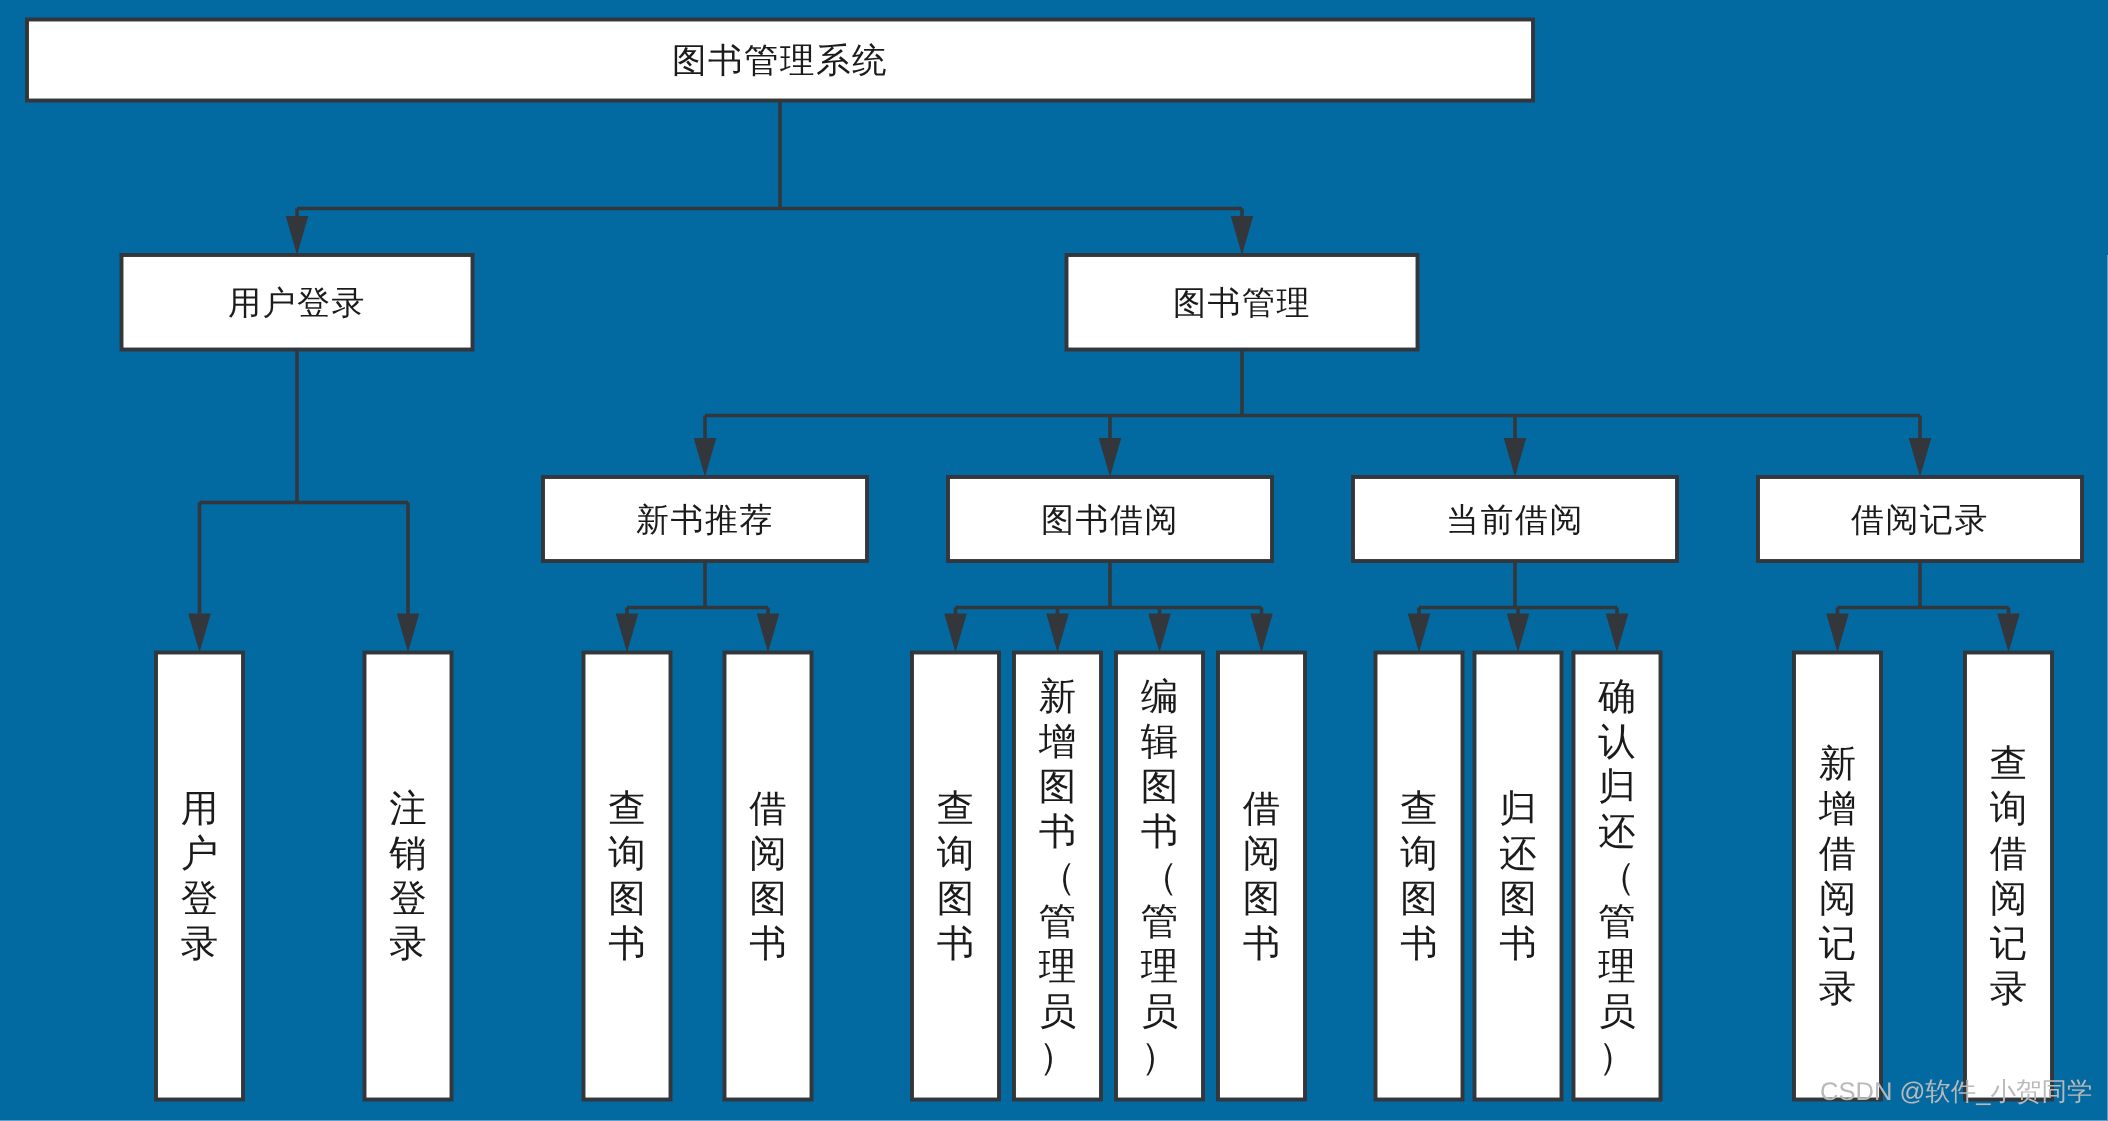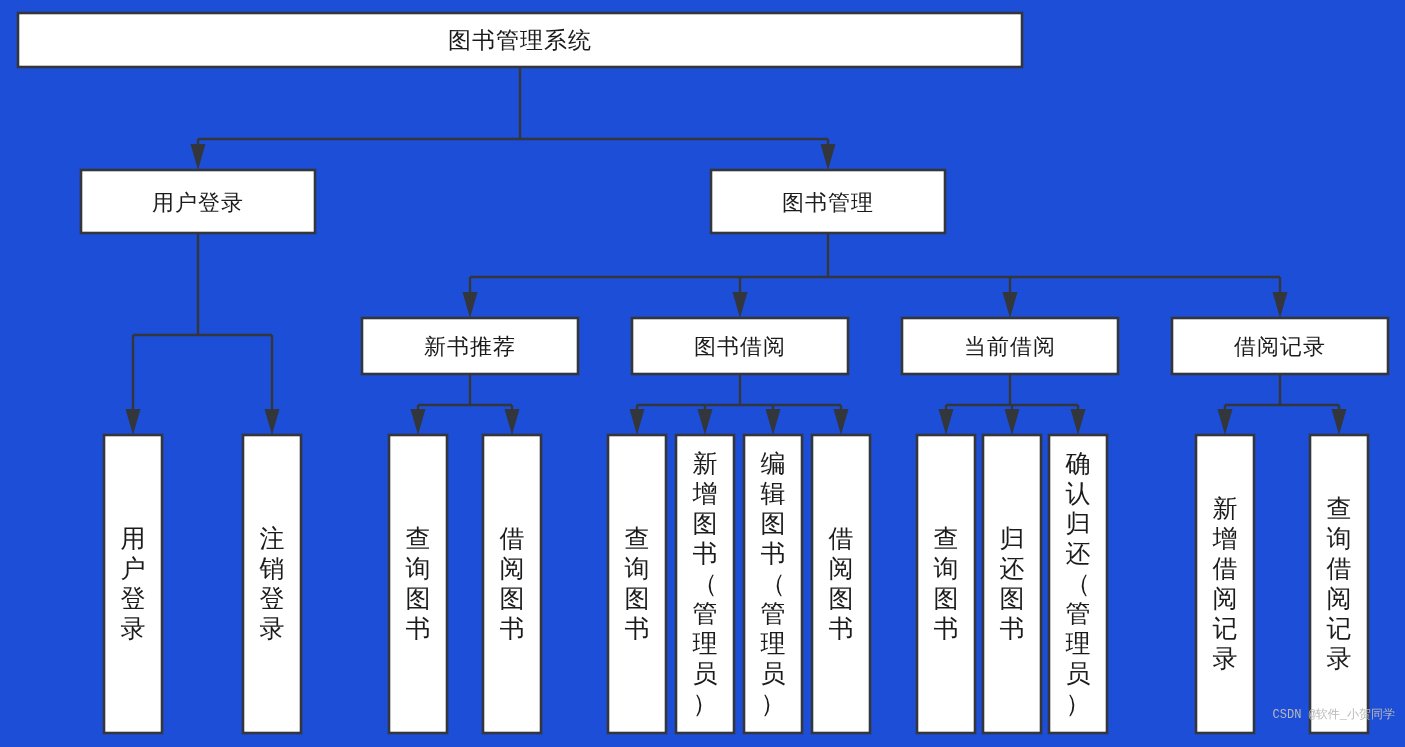--- a/index.html
+++ b/index.html
@@ -12,21 +12,21 @@
     width: 1405px;
     height: 747px;
     font-family: "DejaVu Sans", "Liberation Sans", sans-serif;
     overflow: hidden;
     position: relative;
   }
   #diagram-root {
     position: relative;
     width: 1405px;
     height: 747px;
-    background: #1d4ed8;
+    background: #0369a1;
   }
   svg.diagram-canvas {
     position: absolute;
     left: 0;
     top: 0;
     width: 1405px;
     height: 747px;
     display: block;
   }
   .node-box {
@@ -40,23 +40,23 @@
     fill: none;
     stroke-linecap: butt;
   }
   .arrow-head {
     fill: #33373b;
     stroke: none;
   }
   .watermark-text {
     position: absolute;
     right: 10px;
-    bottom: 24px;
-    font-family: Liberation Mono, monospace;
-    font-size: 12px;
+    bottom: 8px;
+    font-family: Liberation Sans, sans-serif;
+    font-size: 17px;
     color: #b9b9b9;
     white-space: nowrap;
     user-select: none;
     pointer-events: none;
   }
 </style>
 </head>
 <body>
 
 <div id="diagram-root">

